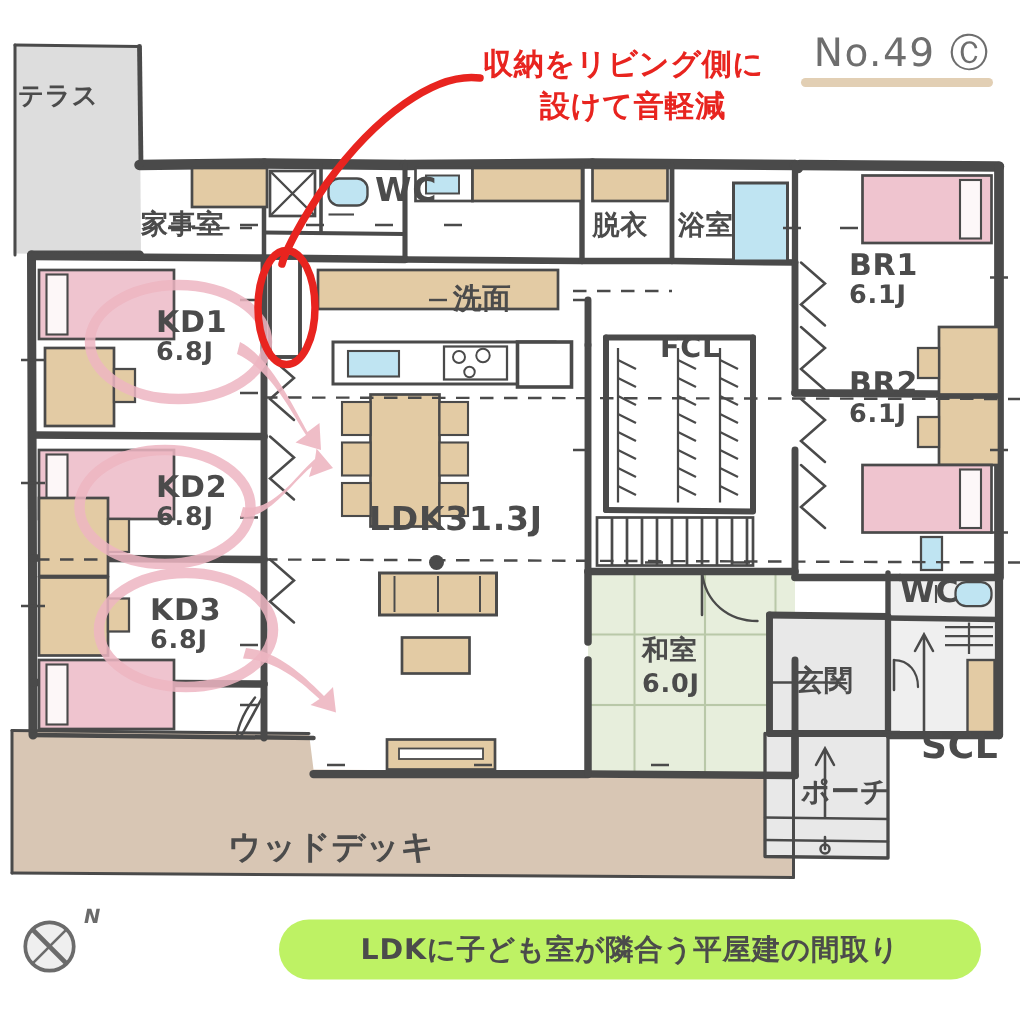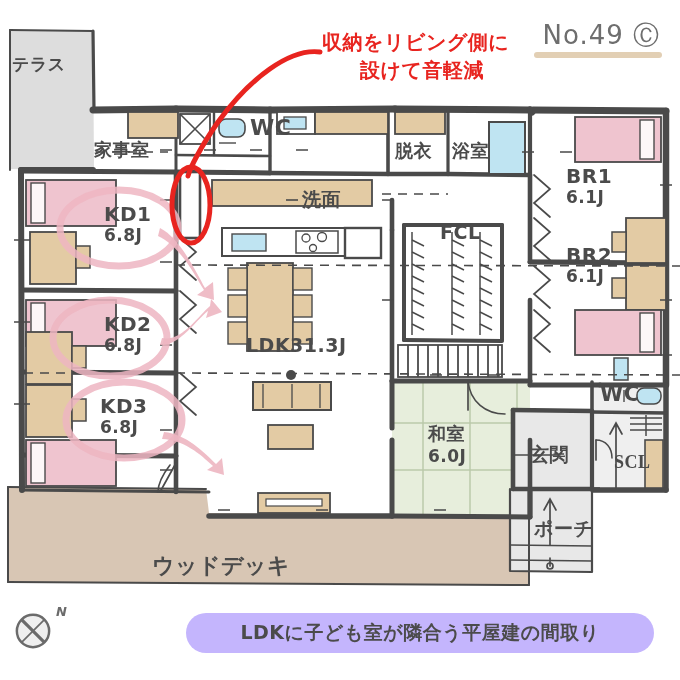--- a/index.html
+++ b/index.html
@@ -10,21 +10,21 @@
   .lbl{position:absolute;color:#4b4b4b;font-weight:700;letter-spacing:.5px;
        white-space:nowrap;line-height:1.12;}
   .jp{font-family:"DejaVu Sans","Liberation Sans",sans-serif;}
   .title{position:absolute;right:20px;top:18px;font-size:26px;color:#6e6e6e;
          letter-spacing:1px;font-weight:500;}
   .title-ul{position:absolute;right:18px;top:52px;width:128px;height:6px;
             background:#e2cfb4;border-radius:3px;}
   .rednote{position:absolute;color:#e8241f;font-weight:700;font-size:20px;
            line-height:1.25;letter-spacing:.5px;}
   .caption{position:absolute;left:186px;top:613px;width:468px;height:40px;
-           background:#c4b5fd;border-radius:20px;}
+           background:#bef264;border-radius:20px;}
   .caption span{position:absolute;left:0;top:0;width:468px;height:40px;
            display:flex;align-items:center;justify-content:center;
            color:#4b4b4b;font-size:19px;font-weight:700;letter-spacing:.5px;}
   .compass{position:absolute;left:14px;top:612px;width:38px;height:38px;}
   .northN{position:absolute;left:56px;top:604px;font-size:13px;color:#6b6b6b;
           font-weight:700;font-style:italic;}
 </style>
 </head>
 <body>
 
@@ -349,34 +349,34 @@
 <div class="lbl jp" style="left:395px;top:141px;font-size:18px;">脱衣</div>
 <div class="lbl jp" style="left:452px;top:141px;font-size:18px;">浴室</div>
 
 <div class="lbl" style="left:104px;top:203px;font-size:20px;">KD1</div>
 <div class="lbl" style="left:104px;top:226px;font-size:17px;">6.8J</div>
 <div class="lbl" style="left:104px;top:313px;font-size:20px;">KD2</div>
 <div class="lbl" style="left:104px;top:336px;font-size:17px;">6.8J</div>
 <div class="lbl" style="left:100px;top:395px;font-size:20px;">KD3</div>
 <div class="lbl" style="left:100px;top:418px;font-size:17px;">6.8J</div>
 
-<div class="lbl" style="left:246px;top:335px;font-size:19px;">LDK31.3J</div>
+<div class="lbl" style="left:246px;top:335px;font-size:22px;">LDK31.3J</div>
 <div class="lbl" style="left:440px;top:222px;font-size:19px;text-align:right;">FCL</div>
 
 <div class="lbl" style="left:566px;top:165px;font-size:20px;">BR1</div>
 <div class="lbl" style="left:566px;top:188px;font-size:17px;">6.1J</div>
 <div class="lbl" style="left:566px;top:244px;font-size:20px;">BR2</div>
 <div class="lbl" style="left:566px;top:267px;font-size:17px;">6.1J</div>
 
 <div class="lbl jp" style="left:428px;top:424px;font-size:18px;">和室</div>
 <div class="lbl" style="left:428px;top:447px;font-size:17px;">6.0J</div>
 
 <div class="lbl" style="left:600px;top:383px;font-size:21px;">WC</div>
 <div class="lbl jp" style="left:530px;top:444px;font-size:19px;">玄関</div>
-<div class="lbl" style="left:614px;top:452px;font-size:18px;font-family:Liberation Serif, serif;">SCL</div>
+<div class="lbl" style="left:614px;top:484px;font-size:24px;">SCL</div>
 <div class="lbl jp" style="left:534px;top:518px;font-size:19px;">ポーチ</div>
 <div class="lbl jp" style="left:152px;top:554px;font-size:22px;">ウッドデッキ</div>
 
 <div class="title">No.49 Ⓒ</div>
 <div class="title-ul"></div>
 
 <div class="rednote jp" style="left:360px;top:58px;">設けて音軽減</div>
 <div class="rednote jp" style="left:322px;top:30px;">収納をリビング側に</div>
 
 <div class="caption">

